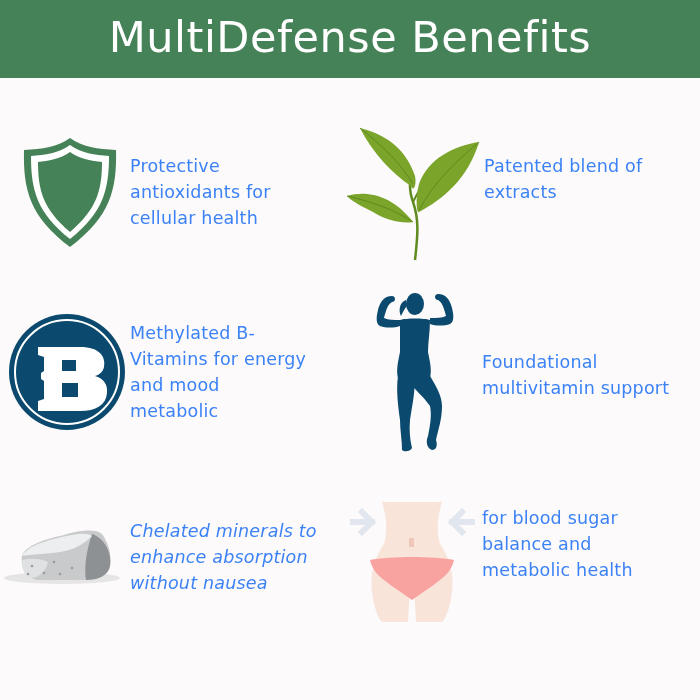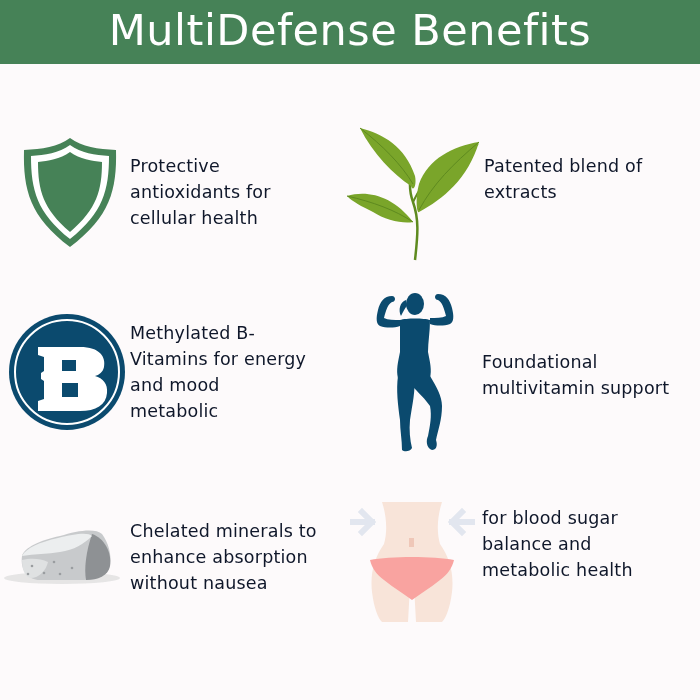--- a/index.html
+++ b/index.html
@@ -3,33 +3,33 @@
   <meta charset="utf-8">
   <style>
     * { margin: 0; padding: 0; box-sizing: border-box; }
     html, body { width: 700px; height: 700px; overflow: hidden; }
     body {
       background: #fdfafb;
       font-family: "DejaVu Sans", "Liberation Sans", sans-serif;
       position: relative;
     }
     .header {
-      position: absolute; left: 0; top: 0; width: 700px; height: 64px;
+      position: absolute; left: 0; top: 0; width: 700px; height: 78px;
       background: #468257;
       display: flex; align-items: center; justify-content: center;
     }
     .header h1 {
       color: #ffffff; font-weight: normal; font-size: 43px;
       letter-spacing: 0.5px; font-family: "DejaVu Sans", sans-serif;
       margin-top: -4px;
     }
     .icon { position: absolute; }
     .icon svg { display: block; }
     .text {
-      position: absolute; color: #0f172a; font-size: 17.5px; line-height: 26px;
+      position: absolute; color: #3b82f6; font-size: 17.5px; line-height: 26px;
       font-family: "DejaVu Sans", sans-serif; letter-spacing: 0.2px;
     }
     .text span { display: block; white-space: nowrap; }
   </style>
 </head>
 <body>
 
 <div class="header">
   <h1>MultiDefense Benefits</h1>
 </div>
@@ -118,21 +118,21 @@
     <g fill="#9a9da0">
       <circle cx="32" cy="48" r="1.3"></circle>
         <circle cx="44" cy="55" r="1.3"></circle>
       <circle cx="54" cy="44" r="1.3"></circle>
         <circle cx="60" cy="56" r="1.3"></circle>
       <circle cx="72" cy="50" r="1.3"></circle>
         <circle cx="28" cy="56" r="1.3"></circle>
     </g>
   </svg>
 </div>
-<div class="text" style="left:130px; top:518px;">
+<div class="text" style="left:130px; top:518px;font-style:italic;">
   <span>Chelated minerals to</span>
   <span>enhance absorption</span>
   <span>without nausea</span>
 </div>
 
 <div class="icon" style="left:350px; top:500px;">
   <svg width="125" height="125" viewBox="0 0 125 125">
 
     <g fill="none" stroke="#e2e6ef" stroke-width="6" stroke-linecap="square">
       <path d="M2 22 L22 22"></path>

